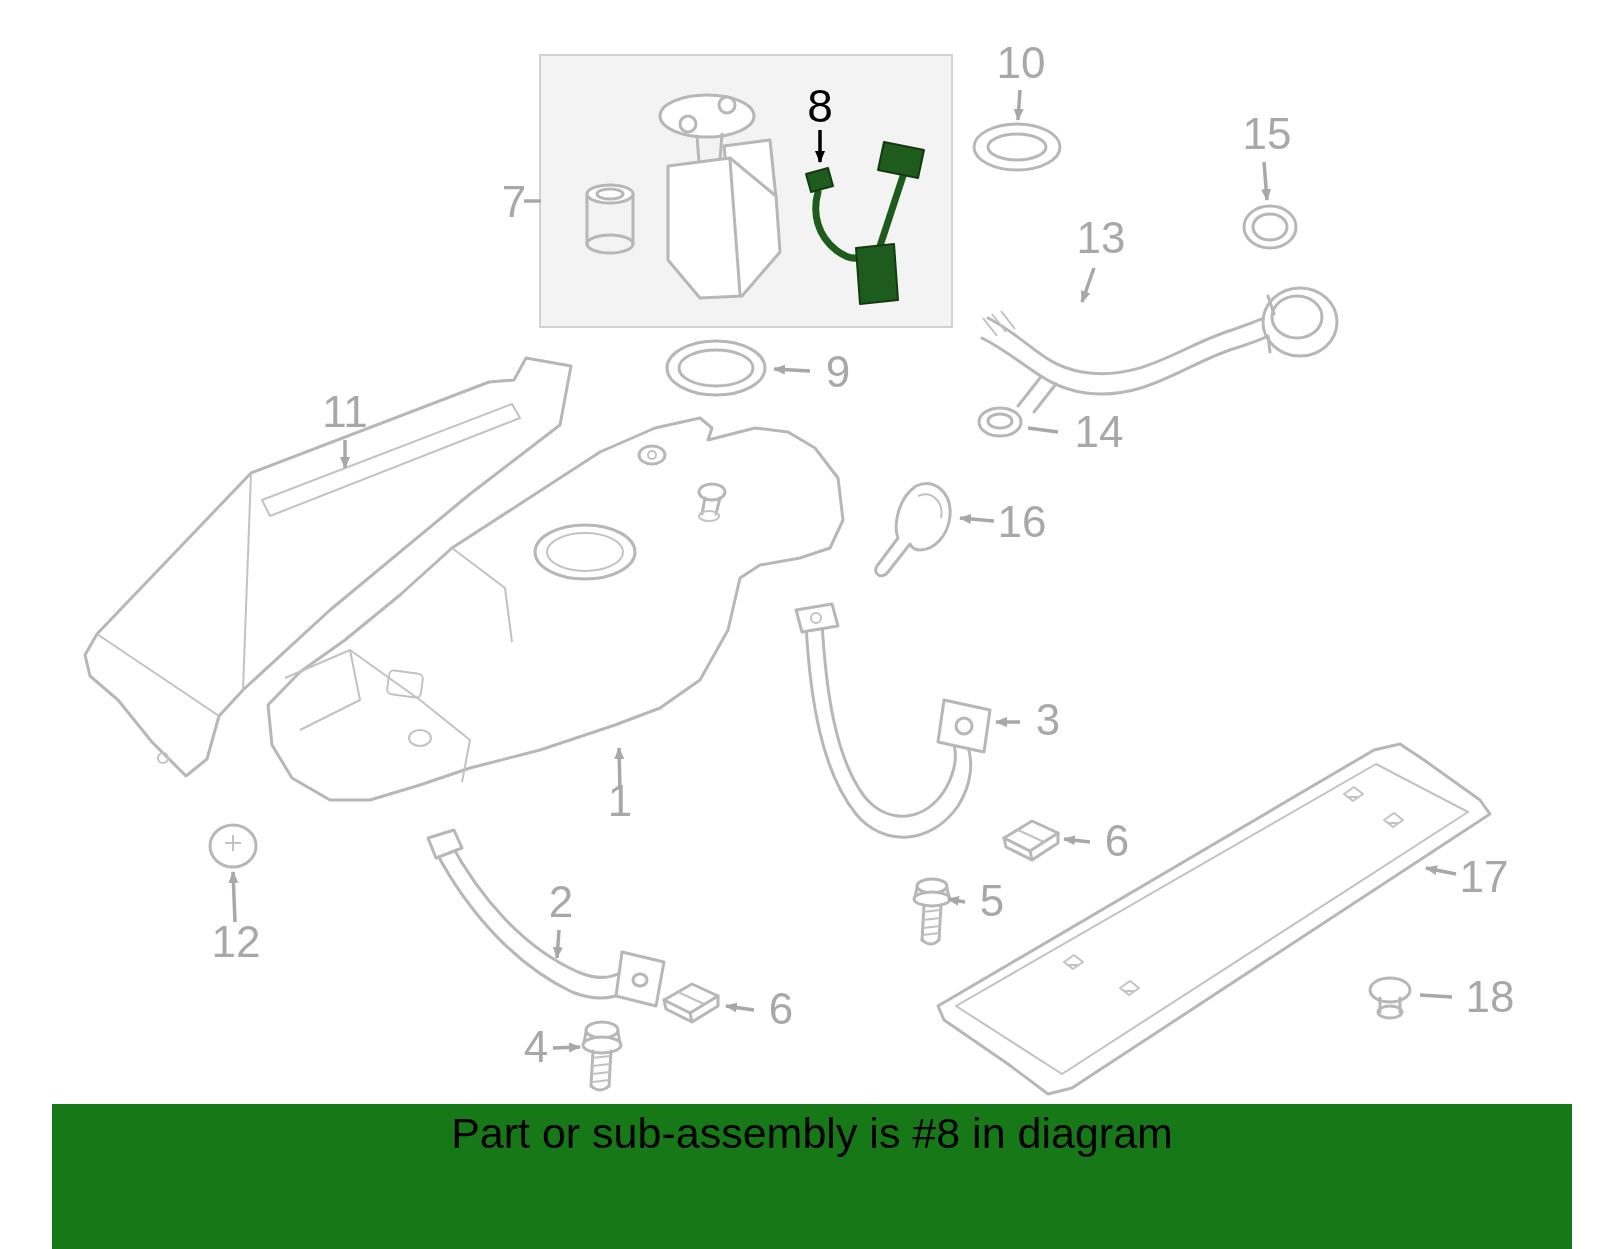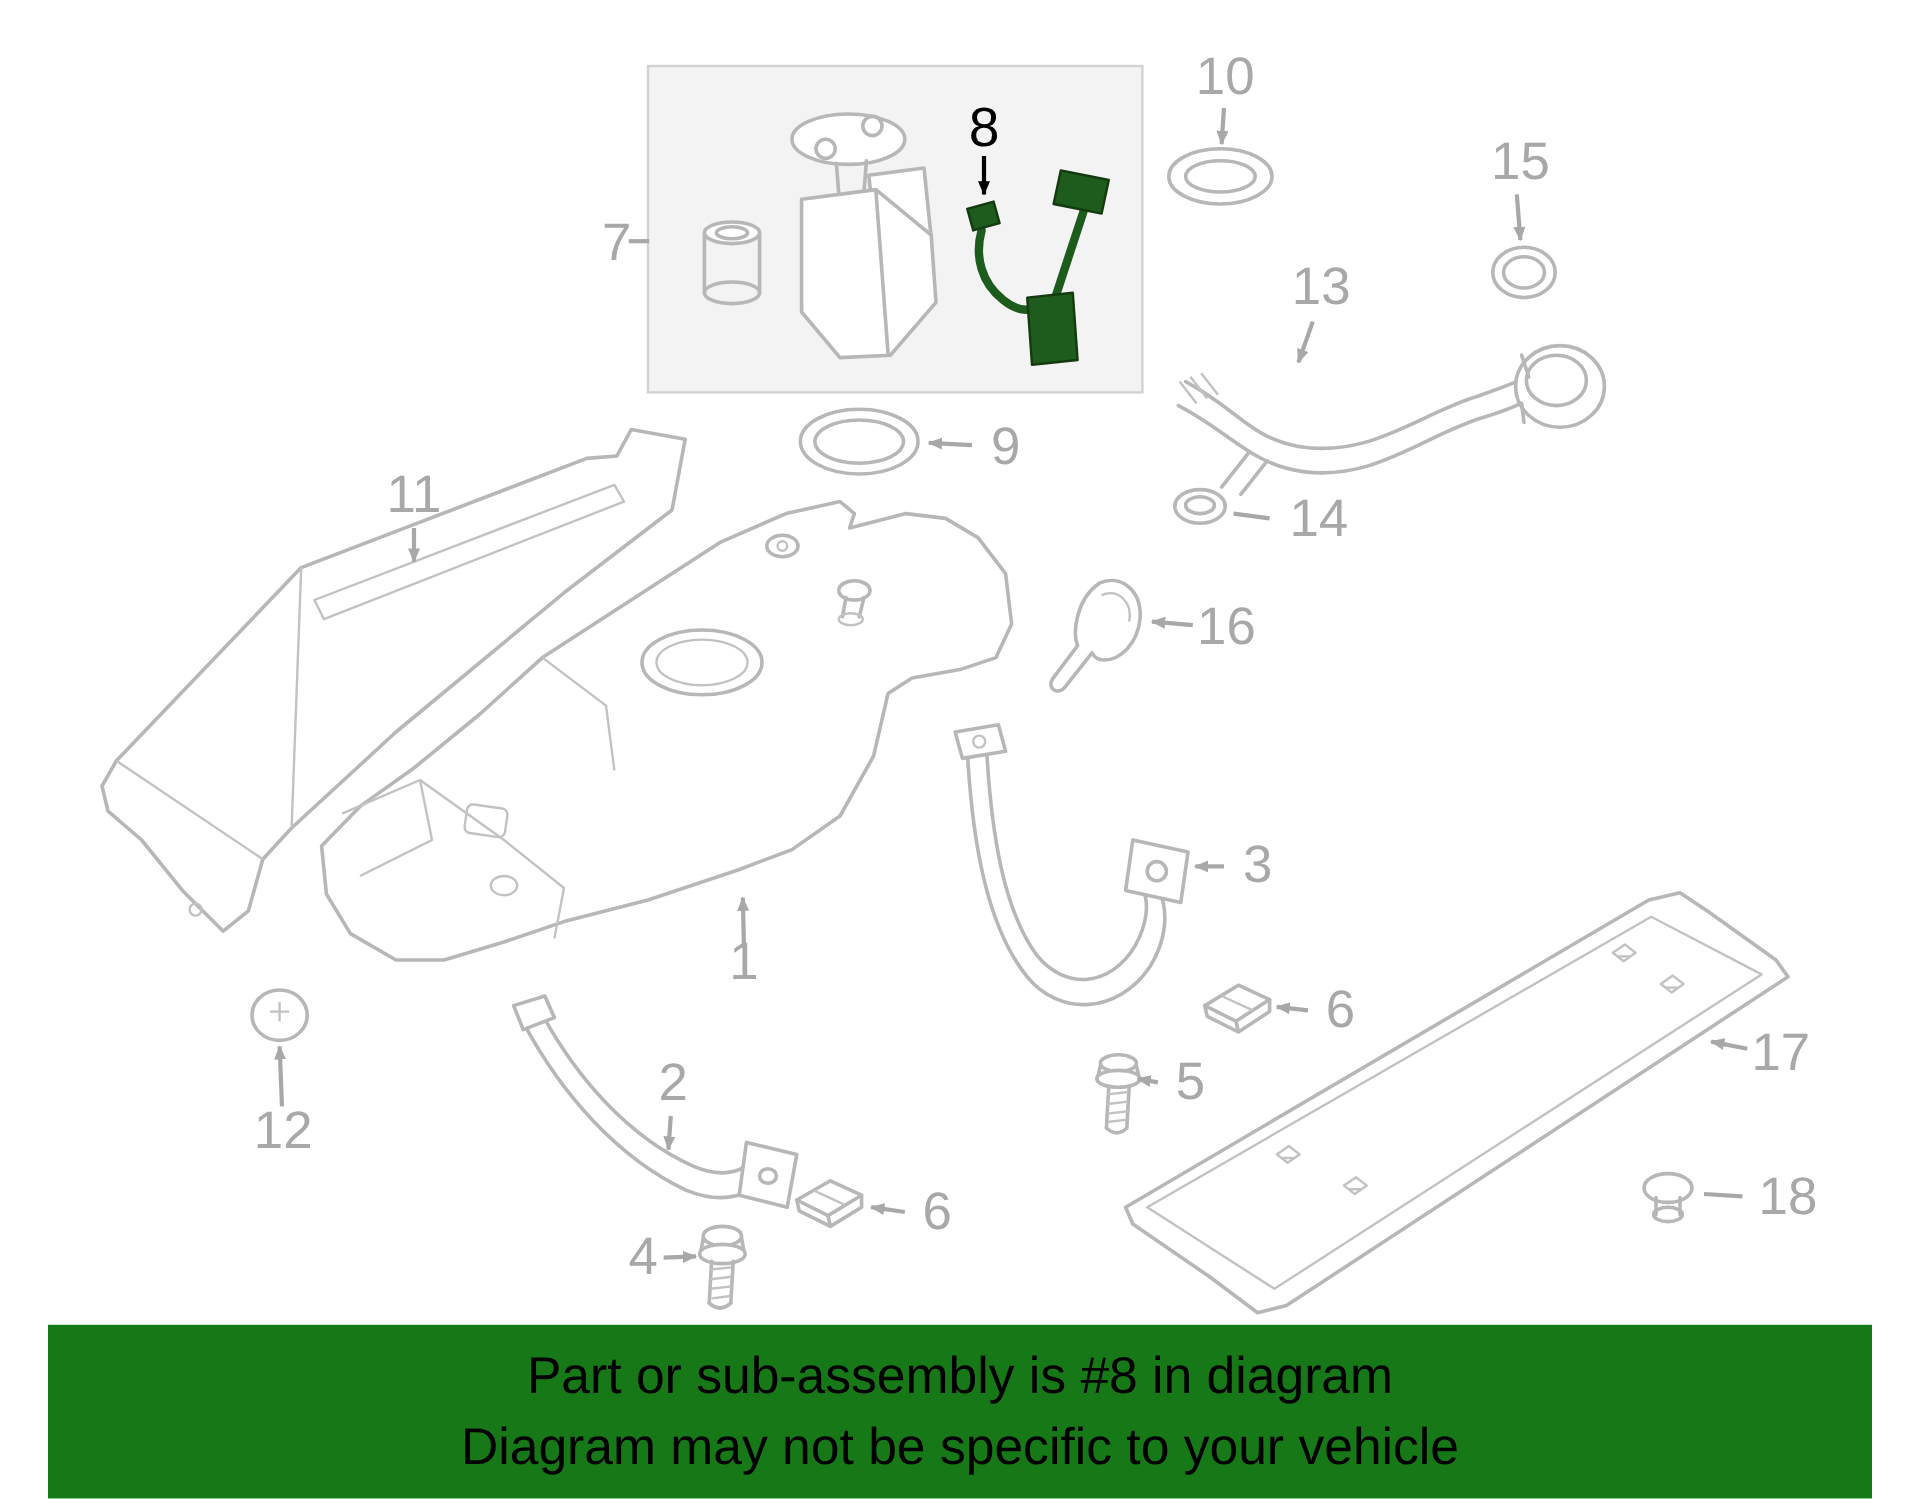--- a/index.html
+++ b/index.html
@@ -10,22 +10,22 @@
   .ln{fill:none;stroke:#b7b7b7;stroke-width:3;stroke-linecap:round;stroke-linejoin:round;}
   .lnw{fill:#ffffff;stroke:#b7b7b7;stroke-width:3;stroke-linejoin:round;}
   .lnt{fill:none;stroke:#c2c2c2;stroke-width:2;stroke-linejoin:round;}
   .num{font:44px "Liberation Sans",sans-serif;fill:#a8a8a8;text-anchor:middle;}
   .num8{font:46px "Liberation Sans",sans-serif;fill:#000000;text-anchor:middle;}
   .arrow{stroke:#a8a8a8;stroke-width:3.5;fill:none;}
   .arrow8{stroke:#000000;stroke-width:3.5;fill:none;}
   .dash{stroke:#a8a8a8;stroke-width:3.5;}
   .hlp{stroke:#143a10;stroke-width:2;stroke-linejoin:round;}   
   .hlw{fill:none;stroke-width:7;stroke-linecap:round;}          
-  .banner{position:absolute;left:40px;top:1104px;width:1520px;height:145px;background:#167816;
-          display:flex;flex-direction:column;align-items:center;justify-content:center;}
+  .banner{position:absolute;left:52px;top:1104px;width:1520px;height:145px;background:#167816;
+          display:flex;flex-direction:column;align-items:center;justify-content:space-between;}
   .banner-line{font-size:43px;color:#000;line-height:1.35;white-space:nowrap;}
 </style>
 </head>
 <body>
 
 <div class="stage">
 
 <svg width="1600" height="1249" viewBox="0 0 1600 1249">
   <defs>
     <marker id="ah-gray" markerWidth="13" markerHeight="11" refX="11" refY="5" orient="auto" markerUnits="userSpaceOnUse">
@@ -233,16 +233,15 @@
     <text class="num" x="1099" y="447">14</text>
     <text class="num" x="1267" y="149">15</text>
     <text class="num" x="1022" y="537">16</text>
     <text class="num" x="1484" y="892">17</text>
     <text class="num" x="1490" y="1012">18</text>
   </g>
 </svg>
 
   <div class="banner">
     <div class="banner-line">Part or sub-assembly is #8 in diagram</div>
-    <div class="banner-line">Diagram may not be specific to your vehicle</div>
   </div>
 
 </div>
 
 </body></html>

